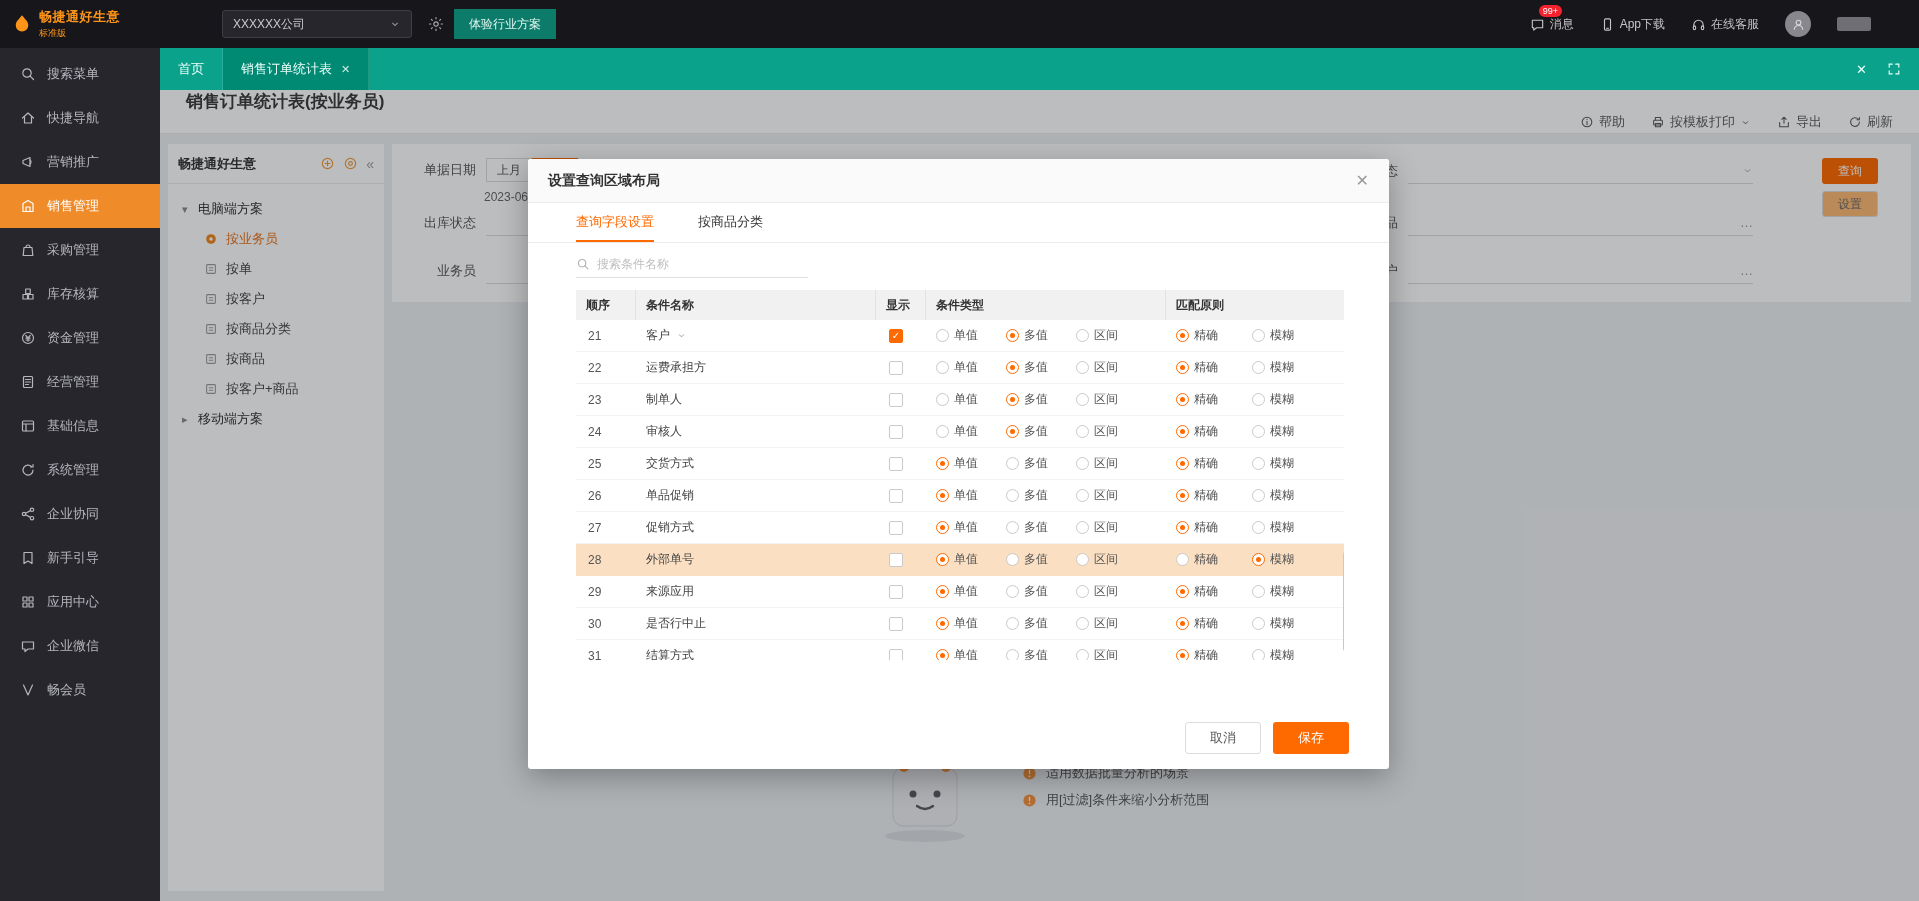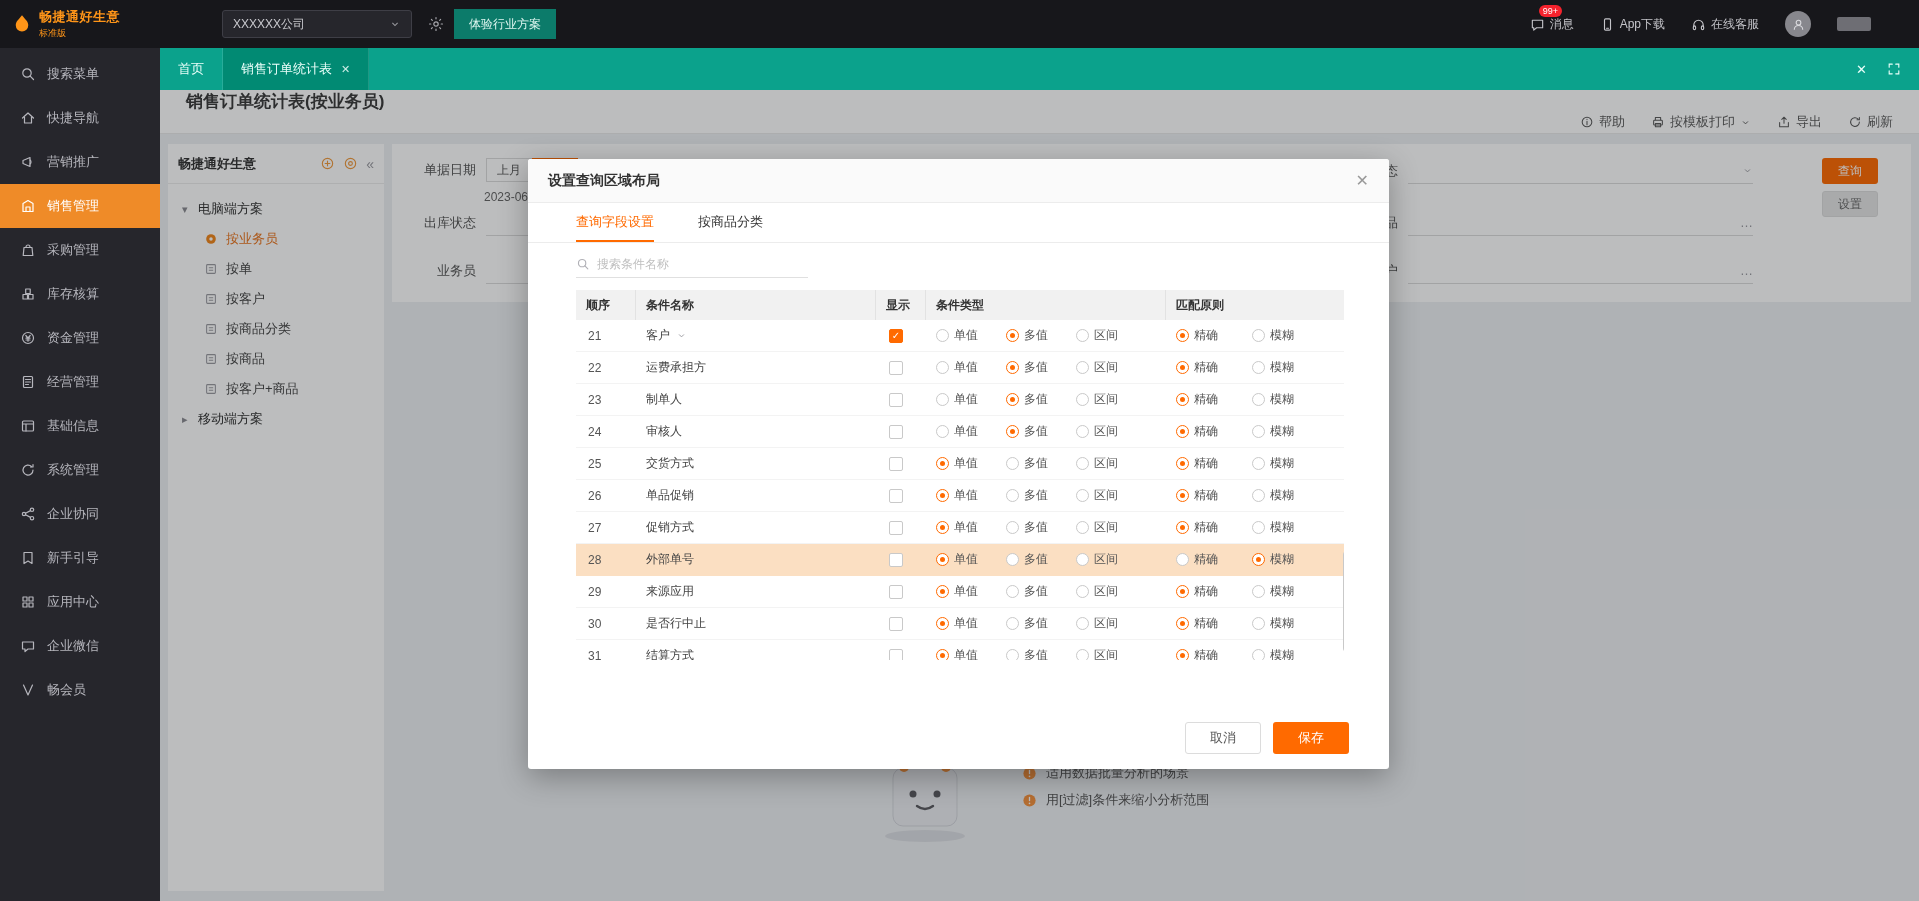--- a/index.html
+++ b/index.html
@@ -62,21 +62,21 @@
 .form-card { position:absolute; left:232px; top:10px; right:8px; height:158px; background:#fff; }
 .fg { position:absolute; display:flex; align-items:center; }
 .flabel { color:#555; font-size:13px; width:64px; text-align:right; }
 .ffield { border-bottom:1px solid #dcdcdc; height:26px; display:flex; align-items:center; justify-content:flex-end; gap:4px; color:#9a9aa0; }
 .preset-btn { height:24px; padding:0 10px; font-size:12px; border:1px solid #dcdcdc; background:#fff; color:#555; cursor:pointer; }
 .preset-btn.on { background:#ff6a00; border-color:#ff6a00; color:#fff; }
 .date-text { position:absolute; left:92px; top:46px; font-size:12px; color:#666; }
 .side-btns { position:absolute; right:33px; top:14px; display:flex; flex-direction:column; gap:7px; }
 .btn { height:26px; width:56px; font-size:12px; border-radius:3px; cursor:pointer; }
 .btn-primary { background:#ff6a00; color:#fff; border:none; }
-.btn-plain { background:#e5e5e5; border:1px solid #dcdcdc; color:#666; }
+.btn-plain { background:#fdba74; border:1px solid #dcdcdc; color:#666; }
 
 
 .tip-line { position:absolute; display:flex; gap:9px; align-items:center; font-size:13px; color:#555; }
 .mascot { position:absolute; left:705px; top:612px; }
 
 
 .overlay { position:absolute; top:90px; left:160px; right:0; bottom:0; background:rgba(15,18,22,.28); z-index:40; }
 
 
 .modal { position:absolute; left:528px; top:159px; width:861px; height:610px; background:#fff; border-radius:3px; box-shadow:0 8px 30px rgba(0,0,0,.3); z-index:60; }

